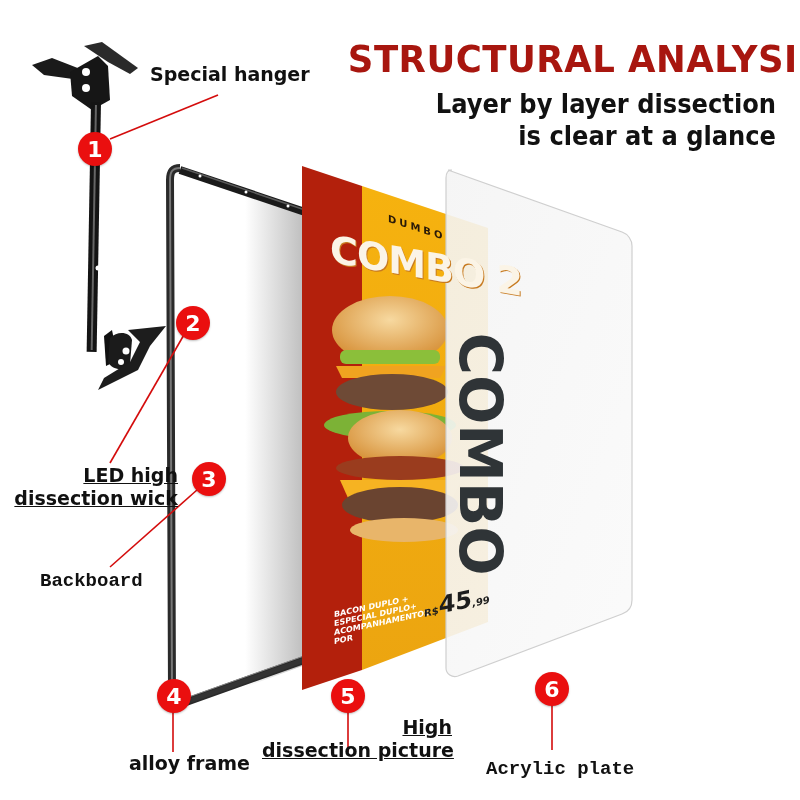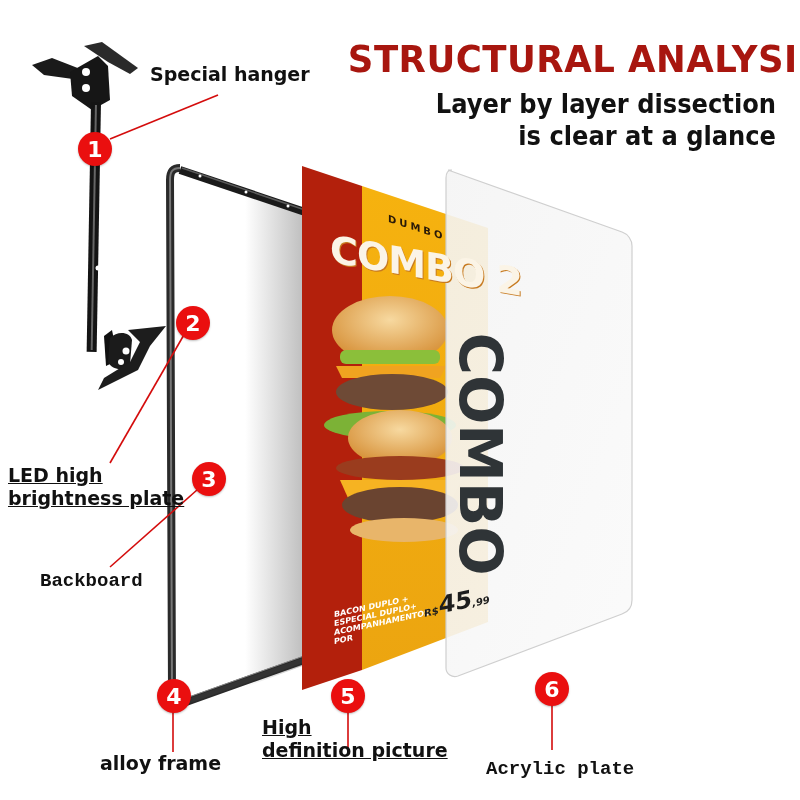--- a/index.html
+++ b/index.html
@@ -15,21 +15,21 @@
       font-family: "DejaVu Sans", sans-serif; white-space: nowrap;
       transform: scaleX(0.96); transform-origin: right center;
     }
     .subtitle {
       left: 380px; top: 88px; width: 396px; text-align: right;
       font-size: 26px; font-weight: bold; color: #111; line-height: 32px;
       transform: scaleX(0.93); transform-origin: right center;
     }
     .label {
       font-size: 19px; font-weight: bold; color: #111; line-height: 23px;
-      text-align: left; white-space: nowrap;
+      text-align: right; white-space: nowrap;
     }
     .badge {
       width: 34px; height: 34px; border-radius: 50%;
       background: #ea0f0f; color: #fff; font-weight: bold; font-size: 22px;
       display: flex; align-items: center; justify-content: center;
       box-shadow: 0 1px 2px rgba(0,0,0,0.25);
     }
     svg.diagram { position: absolute; left: 0; top: 0; }
     .poster-word {
       font-family: "DejaVu Sans", sans-serif; font-weight: bold;
@@ -141,27 +141,27 @@
 <div class="abs badge" style="left:176px;top:306px;">2</div>
 <div class="abs badge" style="left:192px;top:462px;">3</div>
 <div class="abs badge" style="left:157px;top:679px;">4</div>
 <div class="abs badge" style="left:331px;top:679px;">5</div>
 <div class="abs badge" style="left:535px;top:672px;">6</div>
 
 <div class="abs label" style="left:150px;top:63px;">Special hanger</div>
 
 <div class="abs label" style="left:8px;top:464px;width:170px;text-decoration:underline;">
   <div>LED high</div>
-  <div>brightness plate</div>
+  <div>dissection wick</div>
 </div>
 
 <div class="abs label" style="left:40px;top:570px;font-family:Liberation Mono, monospace;">Backboard</div>
 
 <div class="abs label" style="left:100px;top:752px;width:150px;">
   <div>alloy frame</div>
 </div>
 
 <div class="abs label" style="left:262px;top:716px;width:190px;text-decoration:underline;">
   <div>High</div>
-  <div>definition picture</div>
+  <div>dissection picture</div>
 </div>
 
 <div class="abs label" style="left:486px;top:758px;font-family:Liberation Mono, monospace;">Acrylic plate</div>
 
 </body></html>

